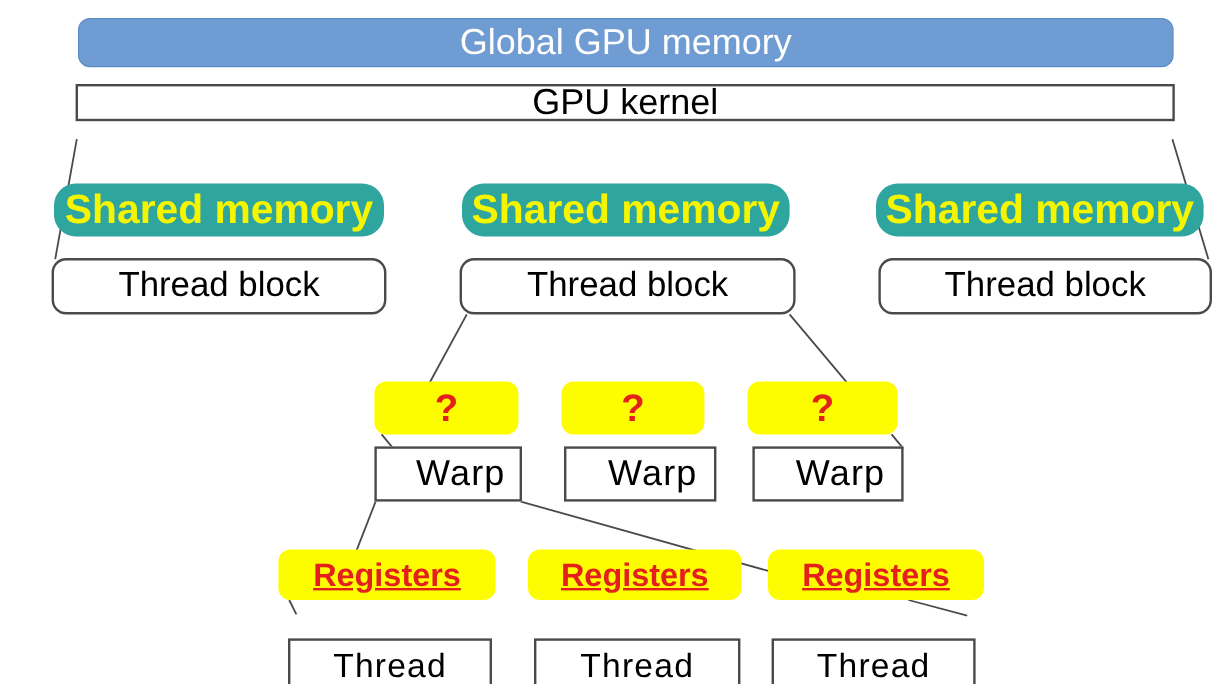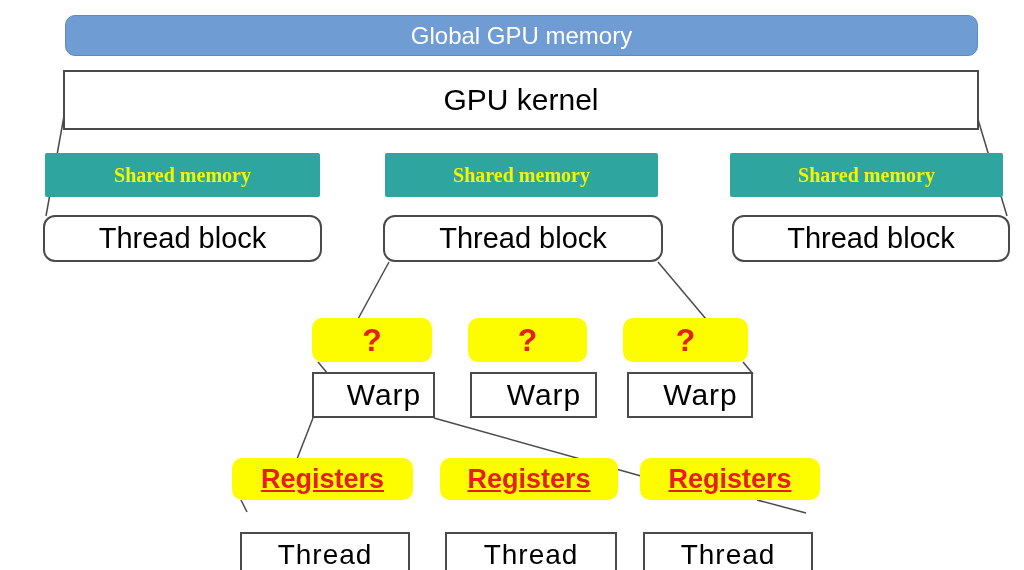--- a/index.html
+++ b/index.html
@@ -39,34 +39,33 @@
     justify-content: center;
     white-space: nowrap;
     z-index: 1;
     line-height: 1;
   }
   .blue-bar {
     background: var(--global-fill);
     border: 1px solid var(--global-edge);
     border-radius: 10px;
     color: #ffffff;
-    font-size: 24px;
+    font-size: 30px;
   }
   .white-box {
     background: #ffffff;
     border: 2px solid var(--box-border);
     color: #000000;
   }
   .teal-box {
     background: var(--shared-fill);
-    border-radius: 2px;
+    border-radius: 18px;
     color: var(--shared-text);
     font-weight: bold;
-    font-size: 20px;
-    font-family: Liberation Serif, serif;
+    font-size: 34px;
   }
   .yellow-box {
     background: var(--highlight-fill);
     border-radius: 10px;
     color: var(--highlight-text);
     font-weight: bold;
   }
   .kernel   { font-size: 30px; }
   .tblock   { font-size: 29px; border-radius: 12px; }
   .qmark    { font-size: 32px; }
@@ -87,21 +86,21 @@
     <line x1="318" y1="362" x2="328" y2="374" stroke="var(--line-color)" stroke-width="1.5"></line>
     <line x1="743" y1="362" x2="753" y2="374" stroke="var(--line-color)" stroke-width="1.5"></line>
     <line x1="313" y1="418" x2="297" y2="459" stroke="var(--line-color)" stroke-width="1.5"></line>
     <line x1="434" y1="418" x2="641" y2="476" stroke="var(--line-color)" stroke-width="1.5"></line>
     <line x1="241" y1="500" x2="247" y2="512" stroke="var(--line-color)" stroke-width="1.5"></line>
     <line x1="757" y1="500" x2="806" y2="513" stroke="var(--line-color)" stroke-width="1.5"></line>
   </svg>
 
   <div class="node blue-bar" style="left:65px; top:15px; width:913px; height:41px;">Global GPU memory</div>
 
-  <div class="node white-box kernel" style="left:63px; top:70px; width:916px; height:60px;text-align:center;">GPU kernel</div>
+  <div class="node white-box kernel" style="left:63px; top:70px; width:916px; height:31px;text-align:center;">GPU kernel</div>
 
   <div class="node teal-box" style="left:45px; top:153px; width:275px; height:44px;">Shared memory</div>
   <div class="node teal-box" style="left:385px; top:153px; width:273px; height:44px;">Shared memory</div>
   <div class="node teal-box" style="left:730px; top:153px; width:273px; height:44px;">Shared memory</div>
 
   <div class="node white-box tblock" style="left:43px; top:215px; width:279px; height:47px;">Thread block</div>
   <div class="node white-box tblock" style="left:383px; top:215px; width:280px; height:47px;">Thread block</div>
   <div class="node white-box tblock" style="left:732px; top:215px; width:278px; height:47px;">Thread block</div>
 
   <div class="node yellow-box qmark" style="left:312px; top:318px; width:120px; height:44px;">?</div>

